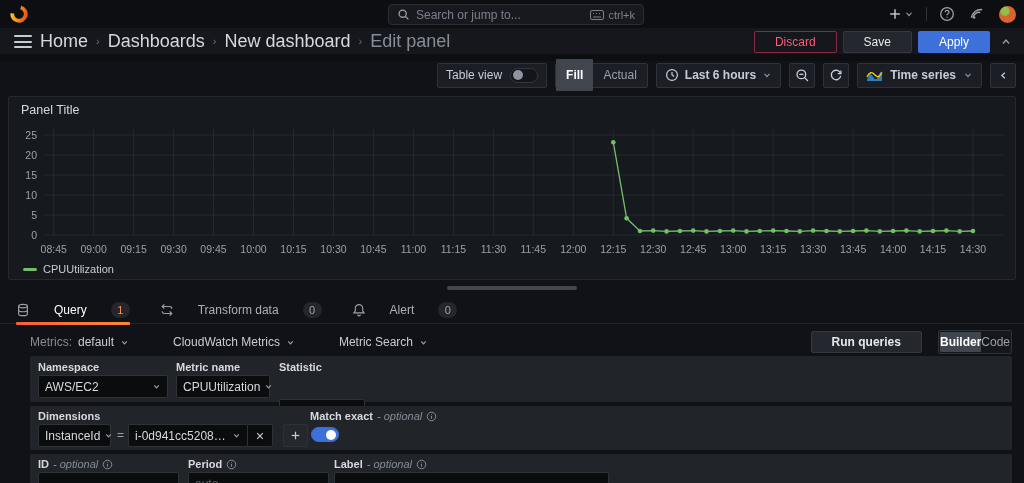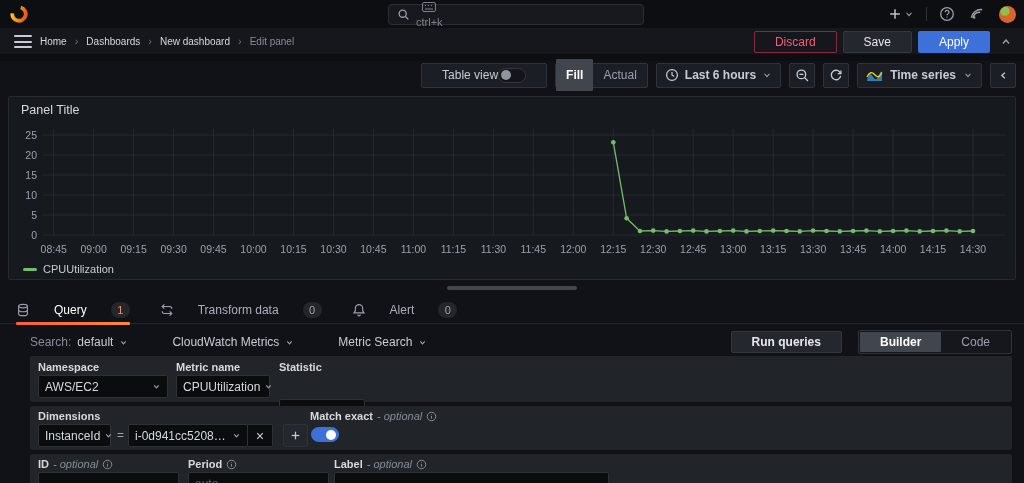--- a/index.html
+++ b/index.html
@@ -9,54 +9,54 @@
 
   
   .topbar { position:absolute; top:0; left:0; right:0; height:28px; background:#0d0e12;
     display:flex; align-items:center; }
   .logo { position:absolute; left:10px; top:5px; width:18px; height:18px; }
   .searchbox { position:absolute; left:388px; top:4px; width:256px; height:21px; background:#17191f;
     border:1px solid #2a2d34; border-radius:4px; display:flex; align-items:center; padding:0 8px; gap:6px; }
   .searchbox input { flex:1; background:transparent; border:none; outline:none; color:#9aa0ac;
     font-size:12px; font-family:inherit; }
   .searchbox input::placeholder { color:#7b818c; }
-  .shortcut { display:flex; align-items:center; gap:4px; color:#7b818c; font-size:11px; white-space:nowrap;flex-direction:column; }
+  .shortcut { display:flex; align-items:center; gap:4px; color:#7b818c; font-size:11px; white-space:nowrap; }
   .top-right { position:absolute; right:6px; top:0; height:28px; display:flex; align-items:center; gap:10px; }
   .icon-btn { display:flex; align-items:center; justify-content:center; gap:2px; color:#9aa0ac;
     height:24px; padding:0 2px; cursor:pointer; background:none; border:none; }
   .vdivider { width:1px; height:14px; background:#2c3235; }
   .avatar { width:17px; height:17px; border-radius:50%;
     background:radial-gradient(circle at 35% 30%, #8fbf4d 0 25%, #d8642f 32% 75%, #a33b24 100%); }
 
   
   .navbar { position:absolute; top:28px; left:0; right:0; height:26px; background:#15171c;
     display:flex; align-items:center; }
   .nav-sep { position:absolute; top:54px; left:0; right:0; height:7px; background:#0d0e11; }
   .hamburger { position:absolute; left:14px; top:7px; width:18px; height:13px; display:flex;
     flex-direction:column; justify-content:space-between; cursor:pointer; background:none; border:none; }
   .hamburger span { display:block; height:2px; border-radius:1px; background:#c7ccd4; }
   .crumbs { position:absolute; left:40px; top:0; height:26px; display:flex; align-items:center; gap:8px; }
-  .crumb { color:#d5d8dd; font-size:10px; cursor:pointer; }
+  .crumb { color:#d5d8dd; font-size:18px; cursor:pointer; }
   .crumb.muted { color:#868c98; cursor:default; }
   .crumb-chev { color:#6a7080; font-size:11px; }
   .nav-actions { position:absolute; right:8px; top:3px; display:flex; align-items:center; gap:6px; }
   .btn { font-family:inherit; font-size:12px; height:22px; padding:0 20px; border-radius:2px;
     display:flex; align-items:center; cursor:pointer; border:1px solid transparent; }
   .btn-discard { background:transparent; border-color:rgba(235,54,95,.55); color:#ff5a77; }
   .btn-save { background:#24272e; border-color:#34373d; color:#e6e8ec; }
   .btn-apply { background:#3d71d9; color:#ffffff; }
   .collapse-chev { color:#9aa0ac; padding:0 4px; background:none; border:none; cursor:pointer; }
 
   
   .ptoolbar { position:absolute; top:62px; right:8px; height:26px; display:flex; align-items:center; gap:8px; }
   .ctrl { height:25px; background:#1b1e24; border:1px solid #2e3239; border-radius:2px;
     display:flex; align-items:center; color:#c7ccd4; }
   .ctrl .seg { height:100%; display:flex; align-items:center; padding:16px 10px; color:#9aa0ac; cursor:pointer; }
   .ctrl .seg.sel { background:#41454d; color:#fff; font-weight:bold; border-radius:1px; }
-  .tableview { padding:0 20px; }
+  .tableview { padding:0 8px; gap:8px; }
   .toggle { width:28px; height:15px; border-radius:8px; position:relative; cursor:pointer;
     background:#13151a; border:1px solid #34373d; }
   .toggle .knob { position:absolute; top:1.5px; left:2px; width:10px; height:10px; border-radius:50%; background:#8e95a0; }
   .toggle.on { background:#3d71d9; border-color:#3d71d9; }
   .toggle.on .knob { left:auto; right:2px; background:#fff; }
   .timepicker { padding:0 8px; gap:6px; font-weight:bold; cursor:pointer; }
   .sqbtn { width:26px; justify-content:center; cursor:pointer; }
   .vizpicker { padding:0 8px; gap:7px; font-weight:bold; cursor:pointer; }
 
   
@@ -90,21 +90,21 @@
   
   .querybar { position:absolute; top:330px; left:30px; right:12px; height:24px;
     display:flex; align-items:center; }
   .qb-item { display:flex; align-items:center; gap:6px; color:#c7ccd4; cursor:pointer; }
   .qb-label { color:#868c98; }
   .chev { color:#9aa0ac; }
   .qb-right { margin-left:auto; display:flex; align-items:center; gap:16px; }
   .btn-run { background:#24272e; border:1px solid #34373d; color:#e6e8ec; font-weight:bold; height:22px; }
   .segmented { height:24px; background:#15171c; border:1px solid #2e3239; border-radius:2px;
     display:flex; align-items:center; padding:1px; }
-  .segmented .seg { height:20px; display:flex; align-items:center; padding:0 20px; color:#9aa0ac;
+  .segmented .seg { height:20px; display:flex; align-items:center; padding:0 0; color:#9aa0ac;
     cursor:pointer; font-size:12px;text-align:right; }
   .segmented .seg.sel { background:#41454d; color:#fff; font-weight:bold; border-radius:1px; }
 
   
   .erow { position:absolute; left:30px; width:982px; background:#212428; border-radius:2px; }
   .erow1 { top:356px; height:46px;text-align:center; }
   .erow2 { top:406px; height:44px; }
   .erow3 { top:454px; height:44px; }
   .f-label { position:absolute; font-size:11px; font-weight:bold; color:#d8d9dd; white-space:nowrap;
     display:flex; align-items:center; gap:4px; }
@@ -142,20 +142,21 @@
       </svg>
     </span>
 
     <div class="searchbox">
       <span style="display:flex">
         <svg class="ic" width="13" height="13" viewBox="0 0 16 16" fill="none" stroke="#9aa0ac" stroke-width="1.6">
           <circle cx="7" cy="7" r="4.4"></circle>
             <line x1="10.4" y1="10.4" x2="14" y2="14"></line>
         </svg>
       </span>
+      <input type="text" placeholder="Search or jump to..." style="">
       <span class="shortcut">
         <span style="display:flex">
           <svg class="ic" width="14" height="10" viewBox="0 0 14 10" fill="none" stroke="#7b818c" stroke-width="1">
             <rect x="0.5" y="0.5" width="13" height="9" rx="1.5"></rect>
             <line x1="3" y1="7" x2="11" y2="7"></line>
               <line x1="3" y1="3.5" x2="4" y2="3.5"></line>
             <line x1="6" y1="3.5" x2="7" y2="3.5"></line>
               <line x1="9" y1="3.5" x2="10" y2="3.5"></line>
           </svg>
         </span>
@@ -415,21 +416,21 @@
           <path d="M6.5 13.2 a1.5 1.5 0 0 0 3 0"></path>
         </svg>
       </span>
       <span>Alert</span>
       <span class="badge">0</span>
     </div>
   </div>
 
   <div class="querybar">
     <div class="qb-item" style="margin-right:44px;">
-      <span class="qb-label">Search:</span>
+      <span class="qb-label">Metrics:</span>
       <span>default</span>
       <span class="chev">
         <svg class="ic" width="9" height="9" viewBox="0 0 16 16" fill="none" stroke="#9aa0ac" stroke-width="2">
           <polyline points="4,6 8,10.5 12,6"></polyline>
           </svg>
       </span>
     </div>
     <div class="qb-item" style="margin-right:44px;">
       <span>CloudWatch Metrics</span>
       <span class="chev">

